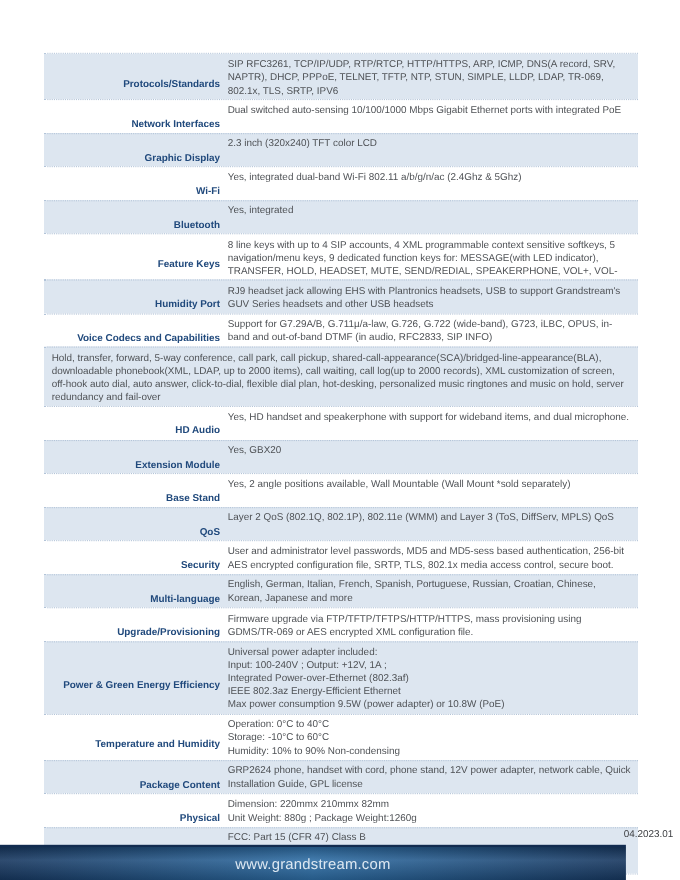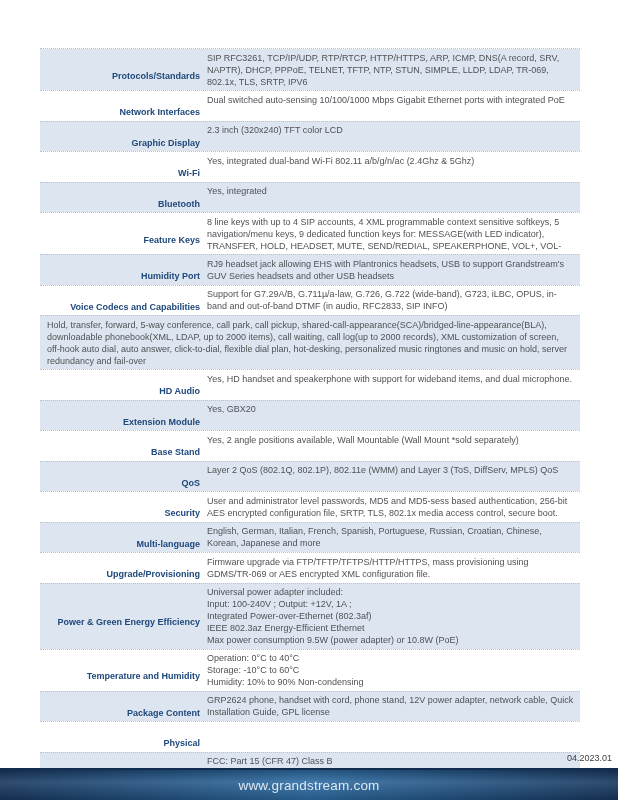--- a/index.html
+++ b/index.html
@@ -49,21 +49,21 @@
   .date-code{
     position:absolute;
     right:6px;
     bottom:37px;
     font-size:9px;
     color:#3c3e41;
   }
   .footer-bar{
     position:absolute;
     left:0; bottom:0;
-    width:618px; height:30px;
+    width:569px; height:30px;
     border-top:2px solid #122c50;
     background-image:
       linear-gradient(180deg, rgba(0,0,0,0.22) 0%, rgba(255,255,255,0.10) 40%, rgba(0,0,0,0.18) 100%),
       linear-gradient(90deg, #17375f 0%, #2e6da4 50%, #17375f 100%);
     display:flex;
     align-items:center;
     justify-content:center;
   }
   .footer-url{
     color:#dde8f2;
@@ -173,20 +173,22 @@
 Humidity:  10% to 90% Non-condensing</div>
     </div>
 
     <div class="spec-row alt">
       <div class="label-cell">Package Content</div>
       <div class="value-cell">GRP2624 phone, handset with cord, phone stand, 12V power adapter, network cable, Quick Installation Guide, GPL license</div>
     </div>
 
     <div class="spec-row">
       <div class="label-cell">Physical</div>
+      <div class="value-cell">Dimension: 220mmx 210mmx 82mm
+Unit Weight: 880g ; Package Weight:1260g</div>
     </div>
 
     <div class="spec-row alt">
       <div class="label-cell">GRP2624 Compliance</div>
       <div class="value-cell">FCC: Part 15 (CFR 47) Class B
 CE: EN55022  Class B; EN55024 Class B;EN61000-3-2; EN61000-3-3;EN60950-1
 RCM: AS/ACIF S004; AS/NZS CISPR22/24;  AS/NZS 60950.1</div>
     </div>
   </div>
 

